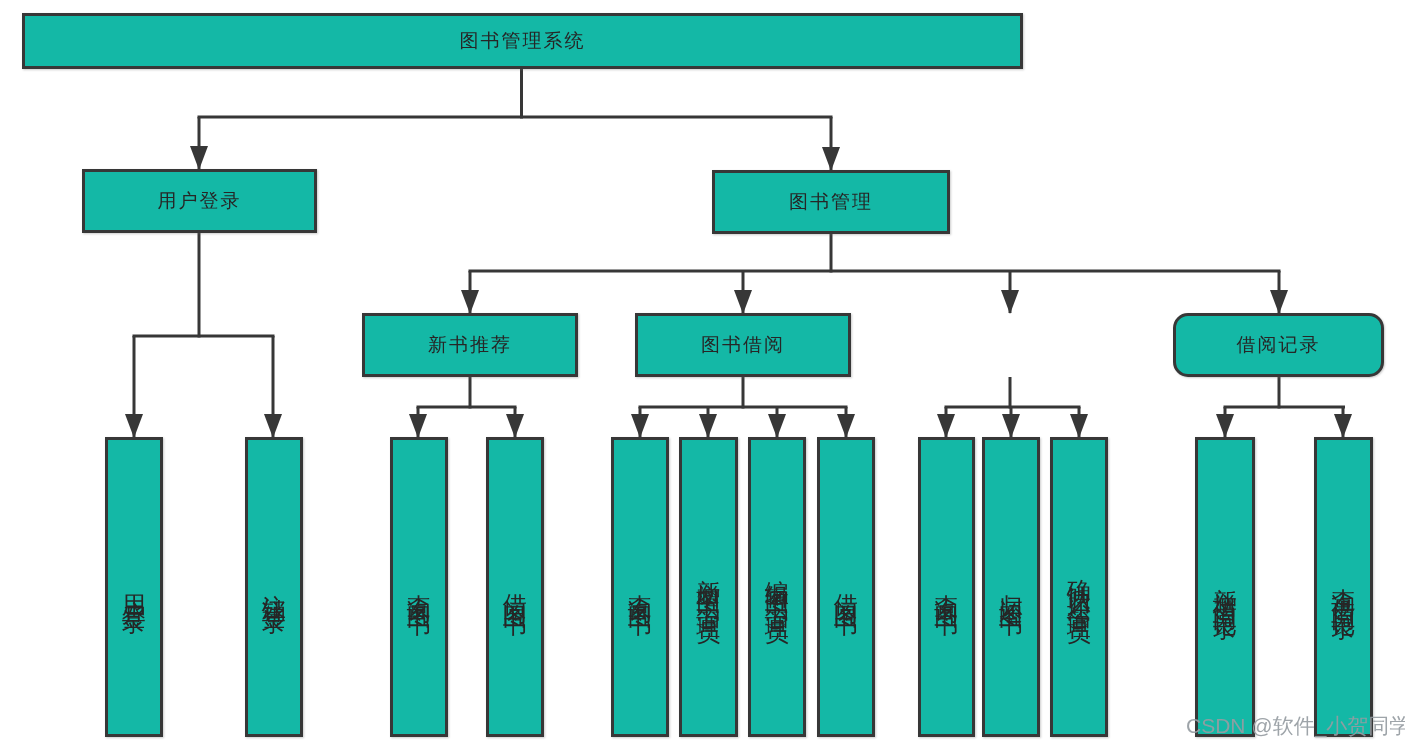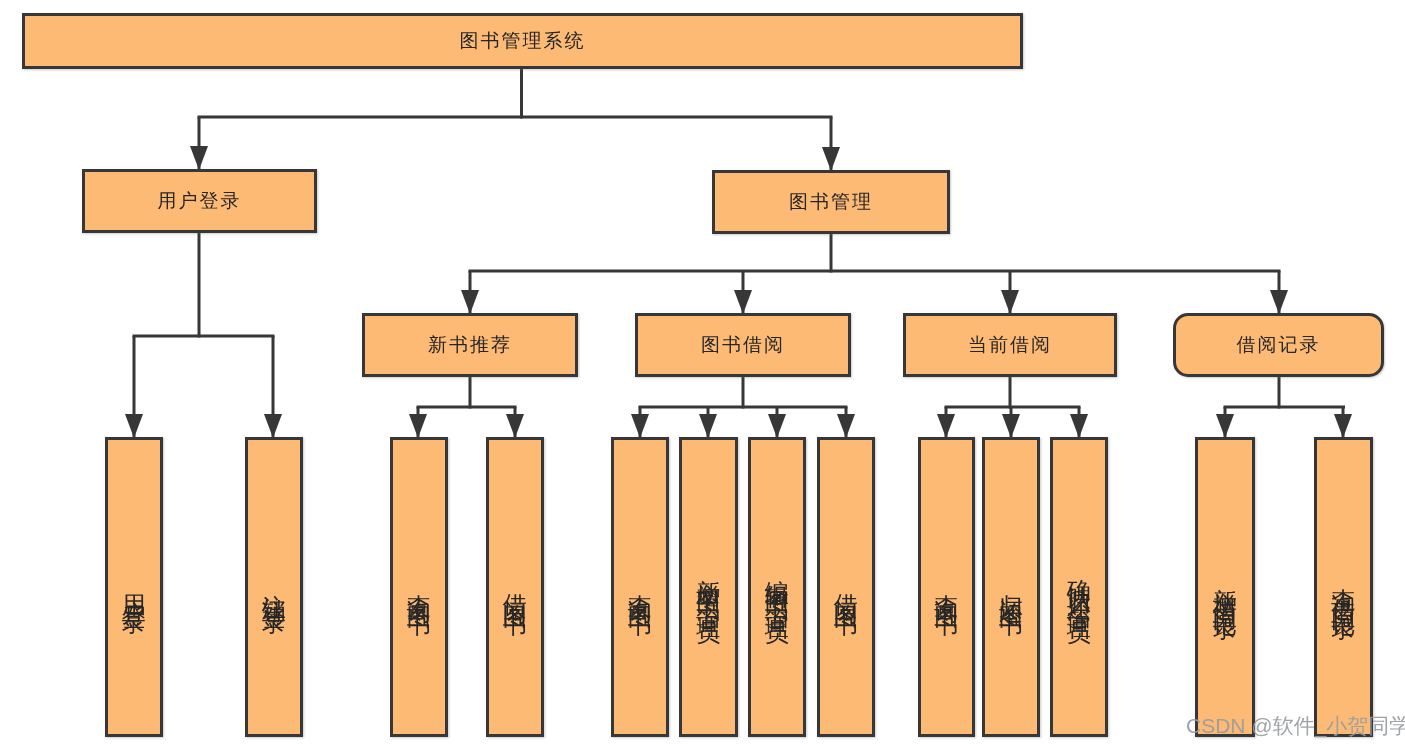--- a/index.html
+++ b/index.html
@@ -18,21 +18,21 @@
   svg.connectors {
     position: absolute;
     left: 0;
     top: 0;
     z-index: 1;
   }
   .node {
     position: absolute;
     box-sizing: border-box;
     border: 3px solid #373737;
-    background: #fdba74;
+    background: #14b8a6;
     display: flex;
     align-items: center;
     justify-content: center;
     z-index: 2;
     box-shadow: 1px 1px 2px rgba(110,110,110,0.35);
   }
   .hbox > span {
     font-size: 19px;
     color: #262626;
     letter-spacing: 2px;
@@ -121,23 +121,20 @@
   <div class="node hbox" style="left:712px; top:170px; width:238px; height:64px;">
     <span>图书管理</span>
   </div>
 
   <div class="node hbox" style="left:635px; top:313px; width:216px; height:64px;">
     <span>图书借阅</span>
   </div>
   <div class="node hbox" style="left:362px; top:313px; width:216px; height:64px;">
     <span>新书推荐</span>
   </div>
-  <div class="node hbox" style="left:903px; top:313px; width:214px; height:64px;">
-    <span>当前借阅</span>
-  </div>
   <div class="node hbox" style="left:1173px; top:313px; width:211px; height:64px;border-radius:15px;">
     <span>借阅记录</span>
   </div>
 
   <div class="node vbox" style="left:105px; top:437px; width:58px; height:300px;">
     <span>用户登录</span>
   </div>
   <div class="node vbox" style="left:245px; top:437px; width:58px; height:300px;">
     <span>注销登录</span>
   </div>

